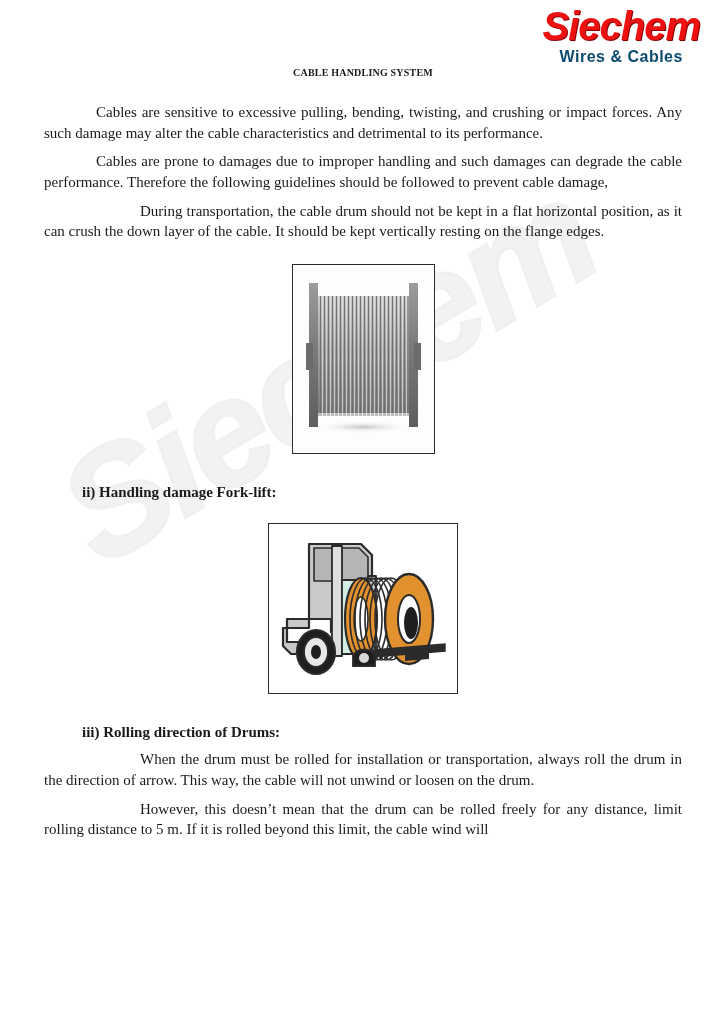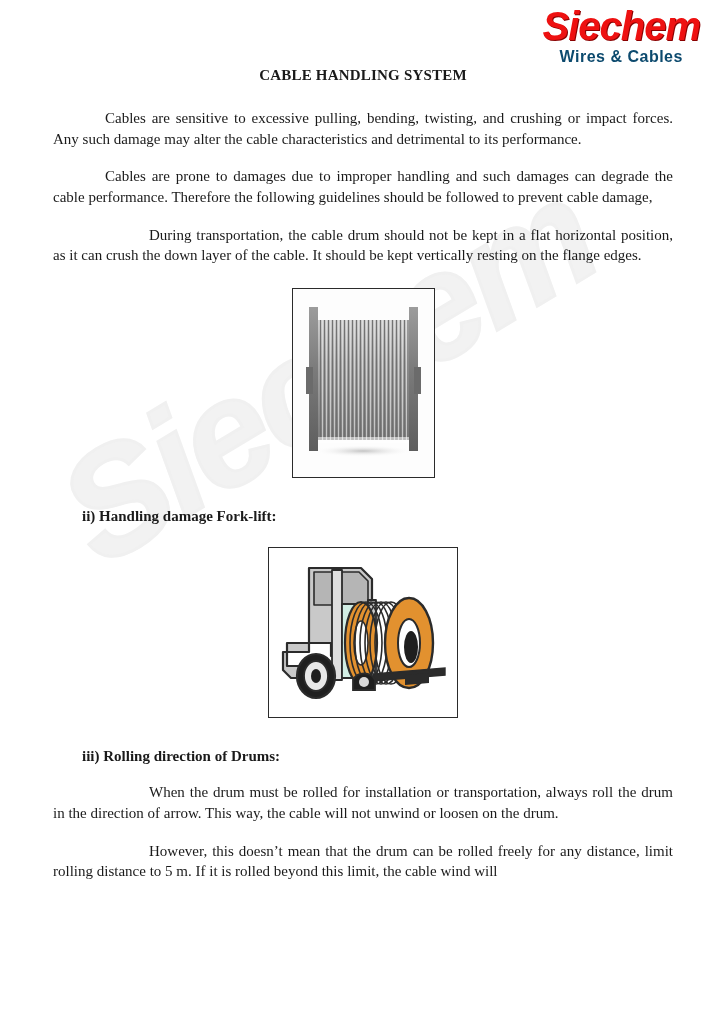--- a/index.html
+++ b/index.html
@@ -76,32 +76,32 @@
     margin-top: 2px;
   }
 
   
   #content {
     position: relative;
     z-index: 2;
     padding: 0 36px;
   }
   h1.doc-title {
-    font-size: 15px;
+    font-size: 10px;
     font-weight: bold;
     text-align: center;
     margin: 0;
     padding-top: 67px;
     letter-spacing: 0.2px;
   }
   p.body-para {
     font-size: 15px;
     line-height: 1.38;
     text-align: justify;
-    margin: 17px;
+    margin: 8px;
     text-indent: 52px;
     hyphens: none;
   }
   p.first-para {
     margin-top: 24px;
   }
   .section-head {
     font-size: 15px;
     font-weight: bold;
     margin: 0;

